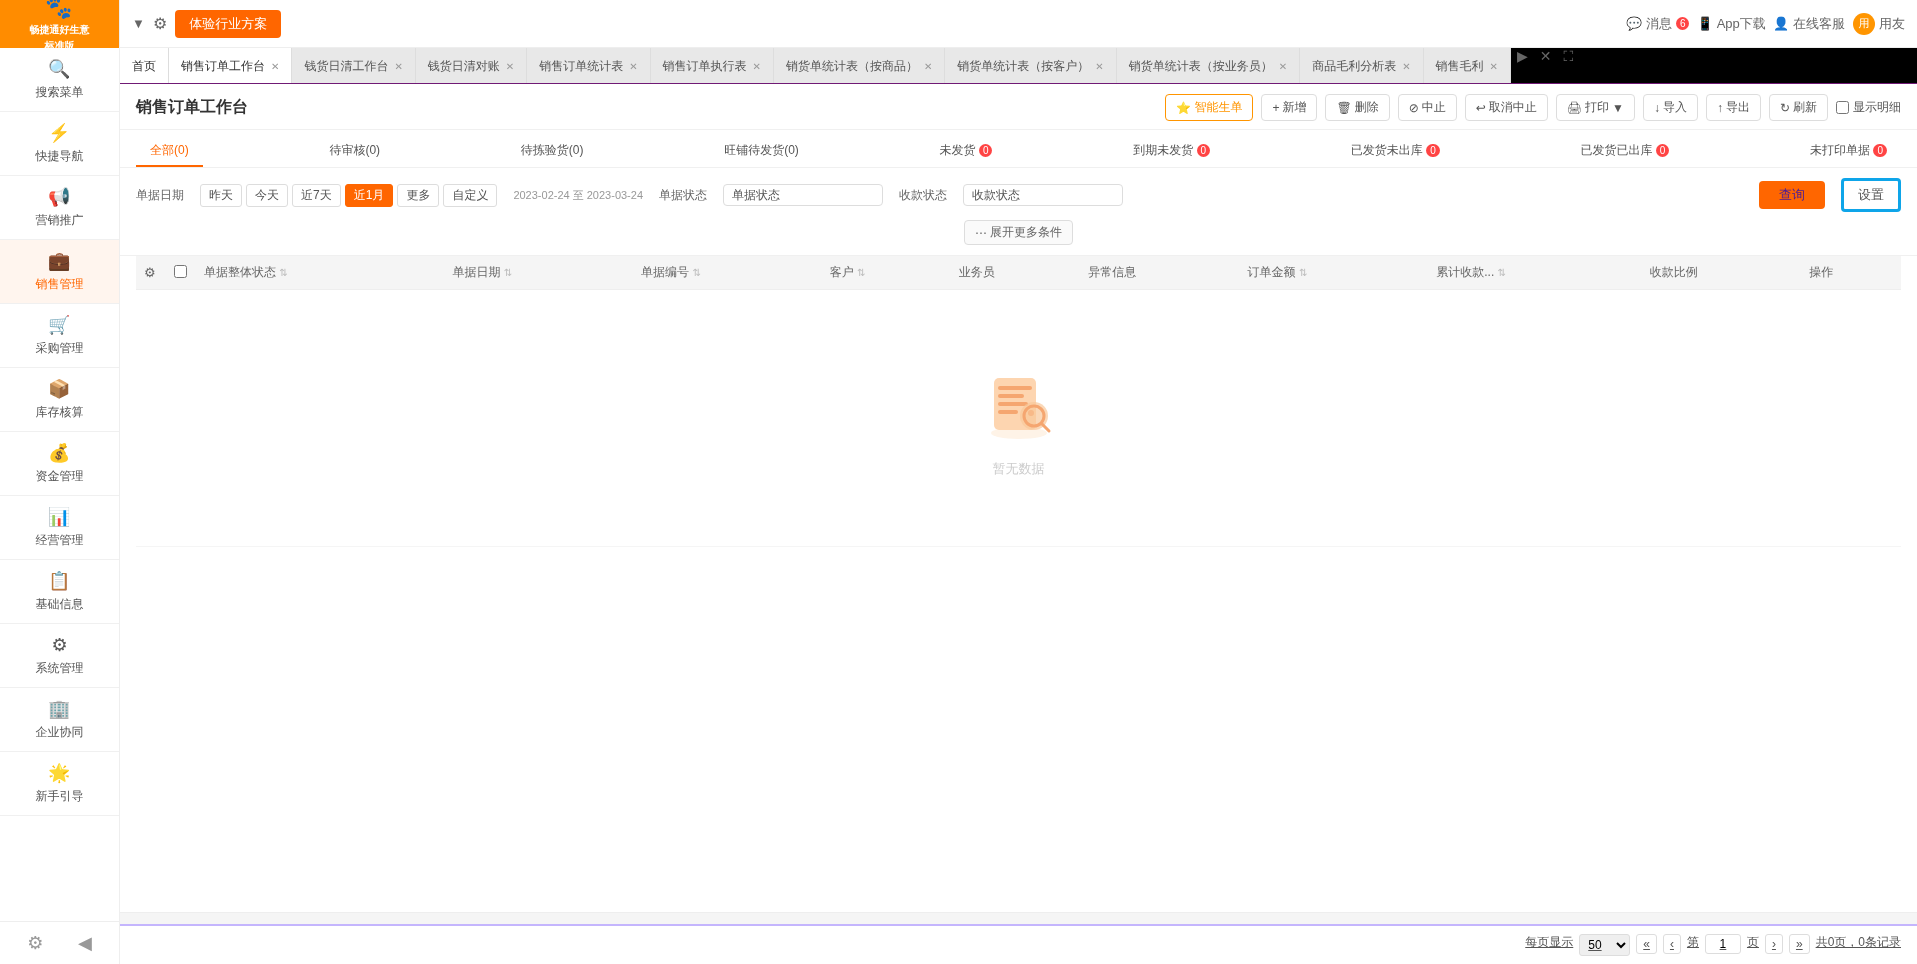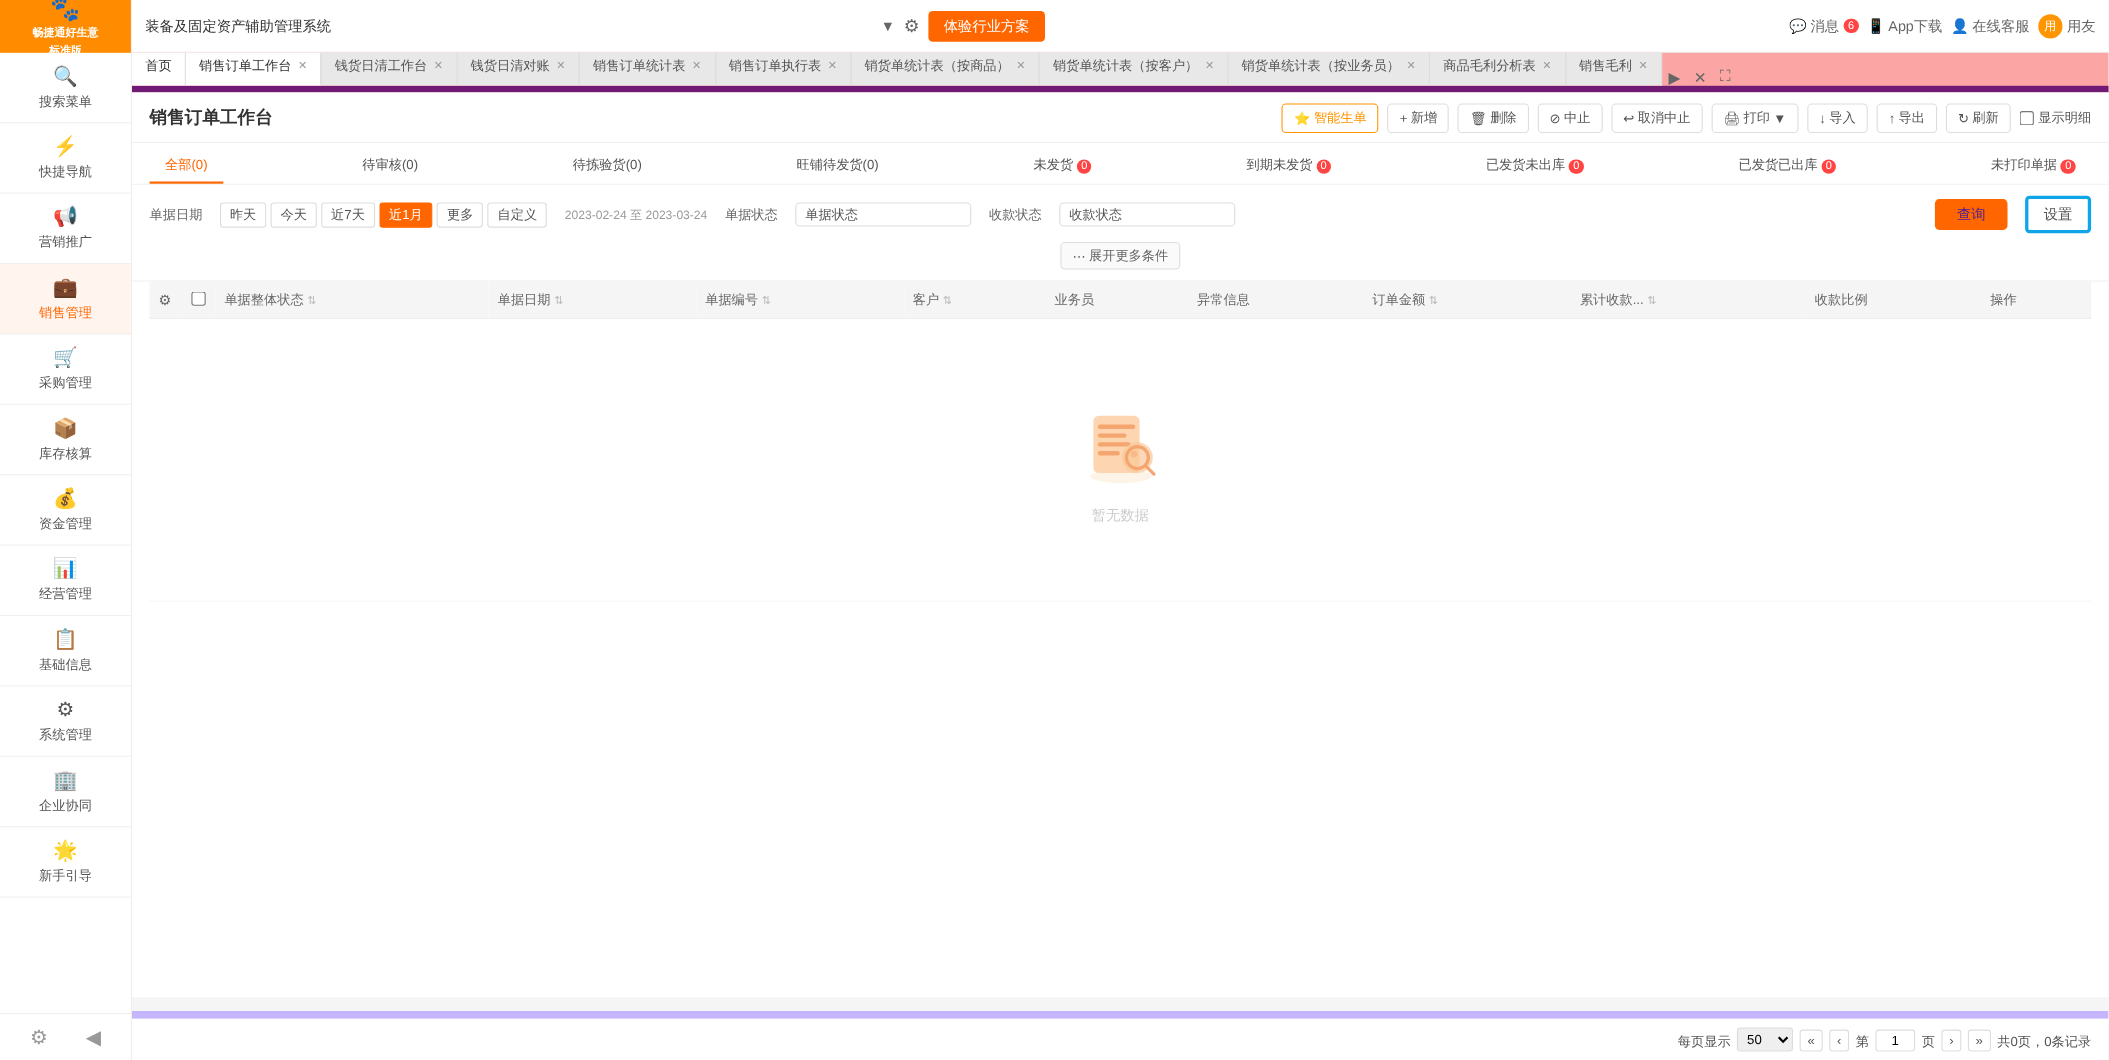--- a/index.html
+++ b/index.html
@@ -103,26 +103,26 @@
       color: #fff;
       border-radius: 8px;
       font-size: 10px;
       padding: 1px 4px;
       margin-left: 1px;
     }
     .topbar-user { color: #666; font-size: 13px; display: flex; align-items: center; gap: 4px; }
 
     
     #tabbar {
-      background: #fca5a5;
-      display: flex;
-      align-items: flex-end;
+      background: #000000;
+      display: flex;
+      align-items: flex-start;
       height: 36px;
       overflow: hidden;
-      border-bottom: 6px solid #701a75;
+      border-bottom: 1px solid #701a75;
     }
     .tab-item {
       display: flex;
       align-items: center;
       height: 36px;
       padding: 0 12px;
       font-size: 12px;
       color: #555;
       cursor: pointer;
       border-right: 1px solid #ddd;
@@ -331,27 +331,28 @@
     }
     .empty-img {
       width: 90px;
       height: 90px;
       margin-bottom: 12px;
     }
 
     
     #pagination {
       display: flex;
-      align-items: flex-end;
+      align-items: flex-start;
       justify-content: flex-end;
       padding: 8px 16px;
-      border-top: 7px solid #c4b5fd;
+      border-top: 2px solid #c4b5fd;
       font-size: 12px;
       color: #555;
       gap: 6px;
+      text-decoration: underline;
     }
     .page-select {
       border: 1px solid #ddd;
       border-radius: 3px;
       padding: 2px 4px;
       font-size: 12px;
     }
     .page-btn {
       background: none;
       border: 1px solid #ddd;
@@ -446,21 +447,20 @@
 
   <div class="sidebar-bottom">
     <span>⚙</span>
     <span>◀</span>
   </div>
 </div>
 
 <div id="main">
 
   <div id="topbar">
-    <span id="topbar-title">装备及固定资产辅助管理系统</span>
     <button class="topbar-icon-btn">▼</button>
     <span class="gear-icon">⚙</span>
     <button id="topbar-solution-btn">体验行业方案</button>
     <div style="flex:1"></div>
     <button class="topbar-icon-btn">
       <span>💬</span>
       <span>消息</span>
       <span class="topbar-badge">6</span>
     </button>
     <button class="topbar-icon-btn">

